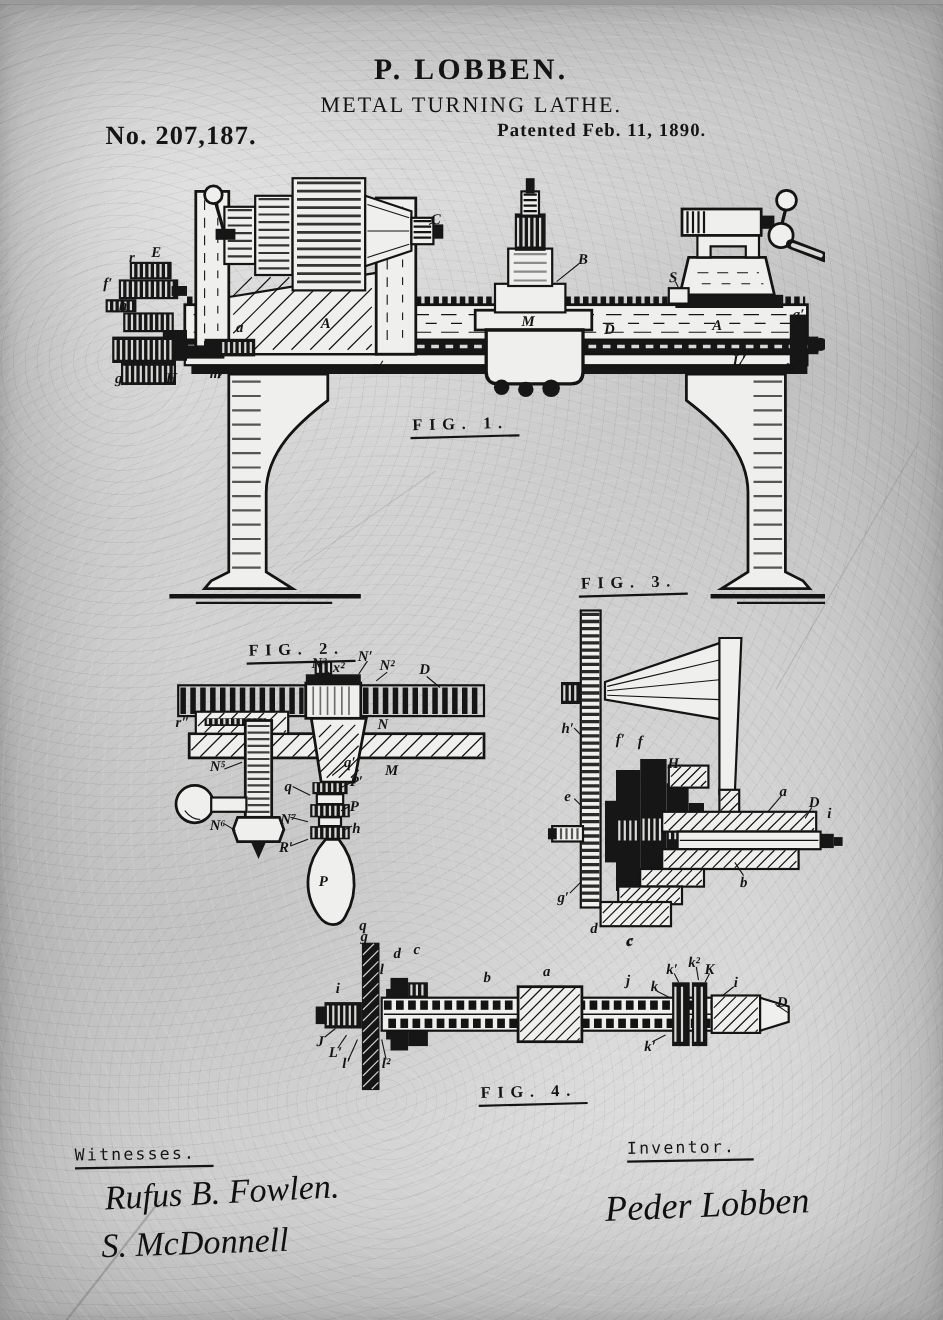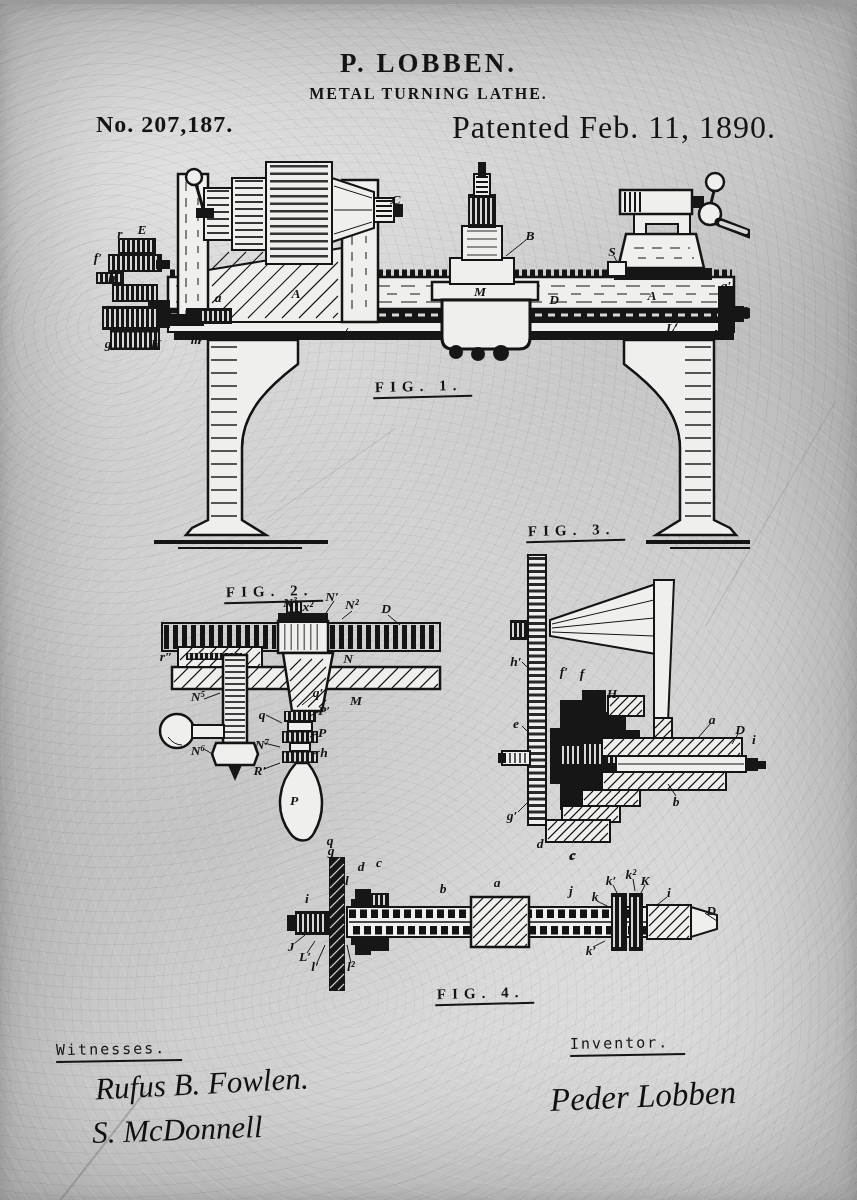--- a/index.html
+++ b/index.html
@@ -23,23 +23,23 @@
       repeating-radial-gradient(circle at 67% 61%, rgba(255,255,255,.07) 0 1.5px, transparent 1.5px 13px),
       repeating-radial-gradient(circle at 41% 83%, rgba(0,0,0,.04) 0 1px, transparent 1px 9px);
   }
   .scratch { position:absolute; pointer-events:none; background:rgba(105,105,105,.38); }
   #scratch-1 { left:58px; top:1058px; width:2px; height:280px; transform:rotate(38deg); }
   #scratch-2 { left:770px; top:380px; width:1px; height:260px; transform:rotate(30deg); background:rgba(120,120,120,.3); }
   #scratch-3 { left:330px; top:390px; width:1px; height:160px; transform:rotate(55deg); background:rgba(125,125,125,.25); }
 
   .hdr { position:absolute; left:0; right:0; text-align:center; color:#141414; }
   #inventor-name { top:44px; font-size:27px; font-weight:bold; letter-spacing:3px; }
-  #invention-title { top:81px; font-size:16px; font-weight:bold; letter-spacing:2px; }
+  #invention-title { top:81px; font-size:20px; font-weight:normal; letter-spacing:2px; }
   #patent-number { position:absolute; left:96px; top:107px; font-size:24px; font-weight:600; letter-spacing:1px; color:#141414; }
-  #patent-date { position:absolute; left:452px; top:105px; font-size:32px; font-weight:400; letter-spacing:1px; color:#141414; }
+  #patent-date { position:absolute; left:452px; top:105px; font-size:17px; font-weight:700; letter-spacing:1px; color:#141414; }
 
   .fig { position:absolute; }
   #fig1 { left:90px;  top:148px; width:660px; height:400px; }
   #fig2 { left:150px; top:583px; width:300px; height:267px; }
   #fig3 { left:498px; top:518px; width:280px; height:345px; }
   #fig4 { left:285px; top:845px; width:465px; height:170px; }
   .fig svg { position:absolute; left:0; top:0; }
   .labels { position:absolute; inset:0; pointer-events:none; }
   .part-label {
     position:absolute; transform:translate(-50%,-50%);
@@ -51,21 +51,21 @@
   }
   #fig1 .fig-caption { left:283px; top:226px; }
   #fig2 .fig-caption { left:74px;  top:-4px; }
   #fig3 .fig-caption { left:28px;  top:0px; }
   #fig4 .fig-caption { left:150px; top:136px; }
 
   .sig-heading {
     font-family:"DejaVu Sans Mono", monospace; font-size:15px; letter-spacing:2px; color:#141414;
     border-bottom:2px solid #141414; padding:0 16px 2px 0; display:inline-block; transform:rotate(-1deg);
   }
-  #witnesses-block { position:absolute; left:56px; top:1036px; }
+  #witnesses-block { position:absolute; left:68px; top:1036px; }
   #inventor-block  { position:absolute; left:570px; top:1030px; }
   .sig { position:absolute; font-style:italic; color:#101010; white-space:nowrap; }
   #witness-sig-1 { left:95px; top:1062px; font-size:31px; transform:rotate(-3deg); }
   #witness-sig-2 { left:92px; top:1108px; font-size:31px; transform:rotate(-2deg); }
   #inventor-sig  { left:550px; top:1074px; font-size:33px; transform:rotate(-2.5deg); }
 
   
   .s2  { stroke:#141414; stroke-width:2;   fill:#efefed; }
   .s25 { stroke:#141414; stroke-width:2.5; fill:#efefed; }
   .s3  { stroke:#141414; stroke-width:3;   fill:#efefed; }

